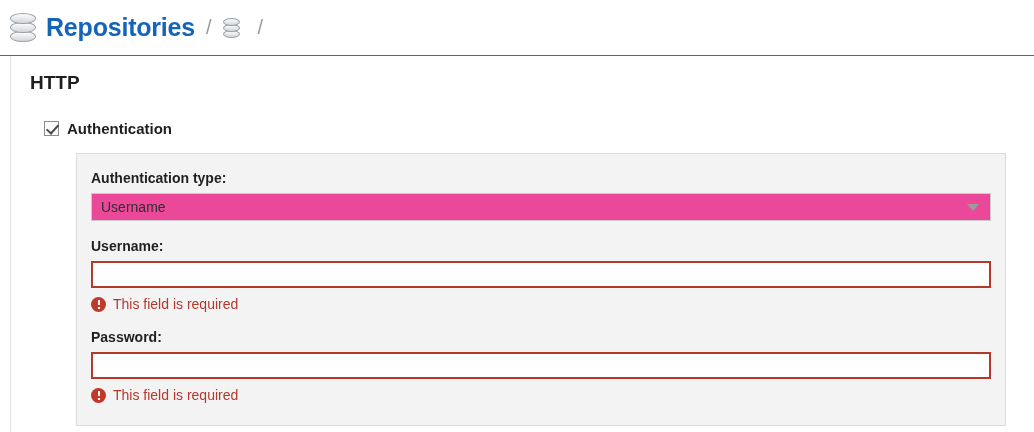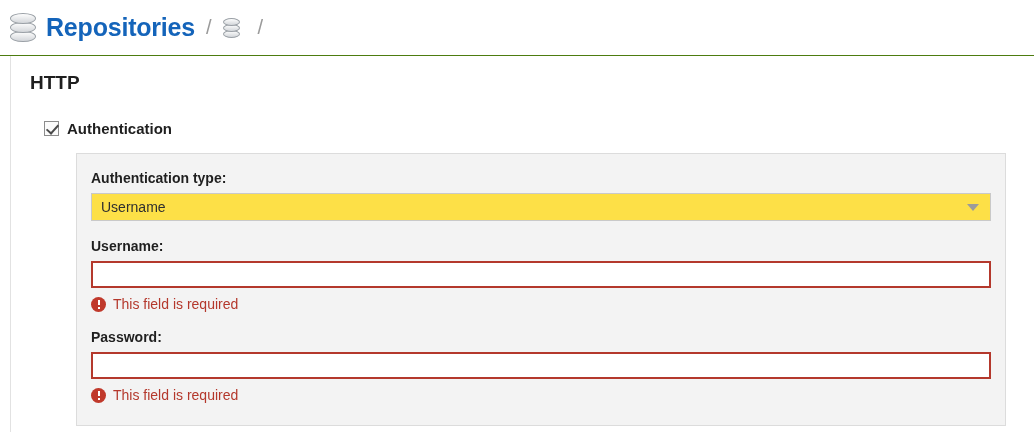--- a/index.html
+++ b/index.html
@@ -147,21 +147,21 @@
   .field-label {
     font-size: 14px;
     font-weight: bold;
     color: #1f1f1f;
     margin-bottom: 7px;
   }
   .field-label.spaced { margin-top: 17px; }
 
   .select-box {
     height: 28px;
-    background: #fde047;
+    background: #ec4899;
     border: 1px solid #c9c9c9;
     box-sizing: border-box;
     display: flex;
     align-items: center;
     justify-content: space-between;
     padding: 0 9px 0 9px;
     font-size: 14px;
     color: #2f2f2f;
   }
   .caret {

